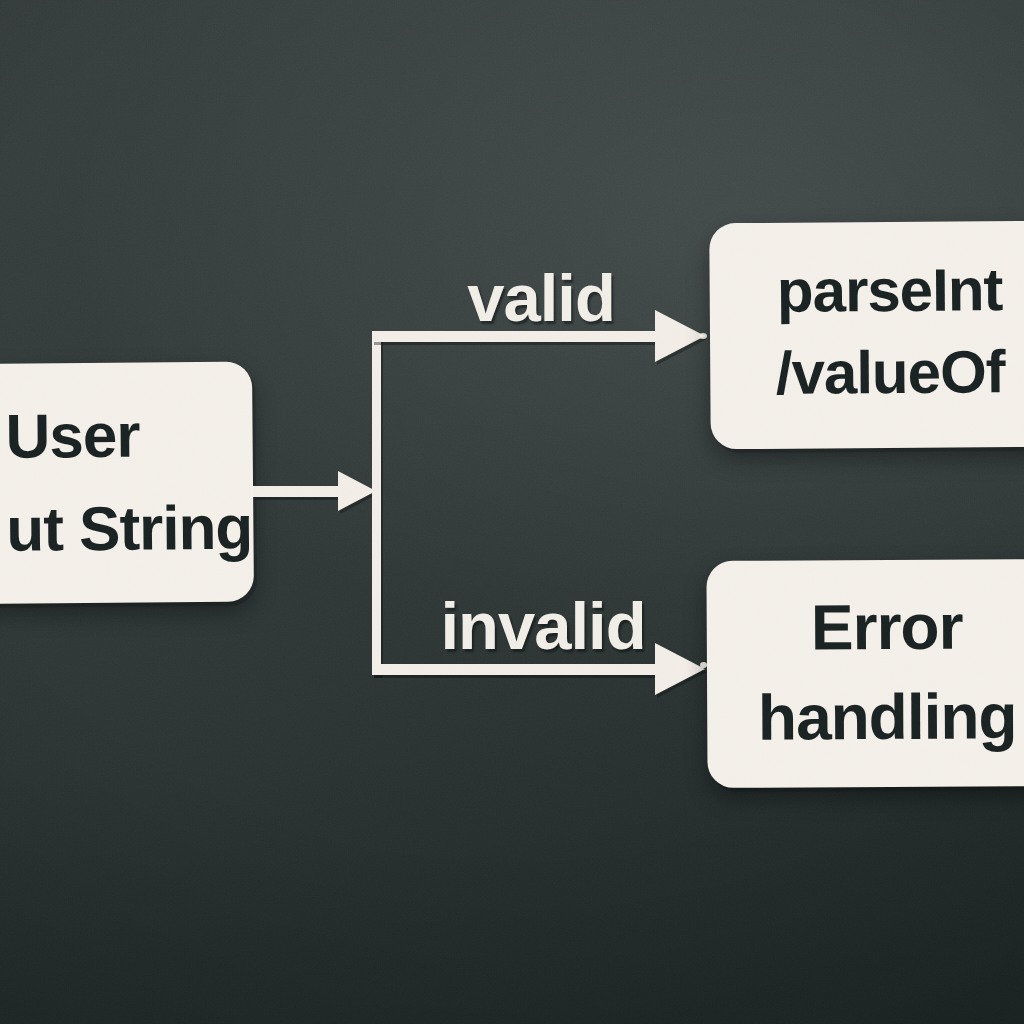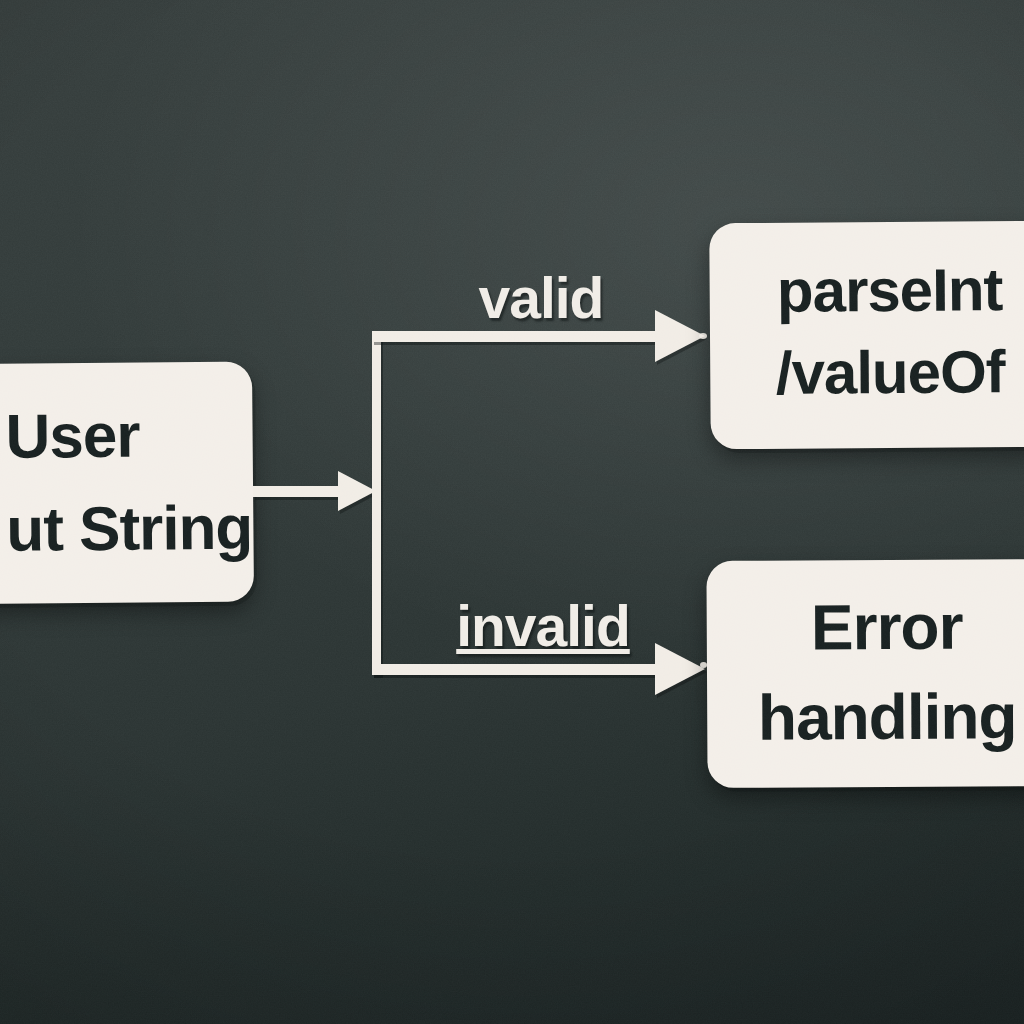--- a/index.html
+++ b/index.html
@@ -56,29 +56,29 @@
     filter: drop-shadow(2px 3px 0 rgba(8,12,12,0.35));
   }
   .ah-mid { left: 338px; top: 471px; border-width: 20px 0 20px 38px; }
   .ah-top { left: 655px; top: 310px; border-width: 26px 0 26px 50px; }
   .ah-bot { left: 655px; top: 643px; border-width: 26px 0 26px 50px; }
 
   .edge-label {
     position: absolute;
     color: #f0ece6;
     font-weight: bold;
-    font-size: 57px;
+    font-size: 67px;
     letter-spacing: -1px;
     height: 60px;
     line-height: 60px;
     text-align: center;
     text-shadow: 2px 3px 2px rgba(8,12,12,0.5);
   }
   .label-valid   { left: 441px; top: 268px; width: 200px; }
-  .label-invalid { left: 430px; top: 596px; width: 226px; text-decoration: underline; }
+  .label-invalid { left: 430px; top: 596px; width: 226px; }
 
   .speck { position: absolute; background: #f1ece5; border-radius: 50%; opacity: 0.85; }
   .speck-1 { left: 699px; top: 333px; width: 8px; height: 6px; }
   .speck-2 { left: 700px; top: 662px; width: 7px; height: 6px; }
 </style>
 </head>
 <body>
 
 <div class="stage">
 

